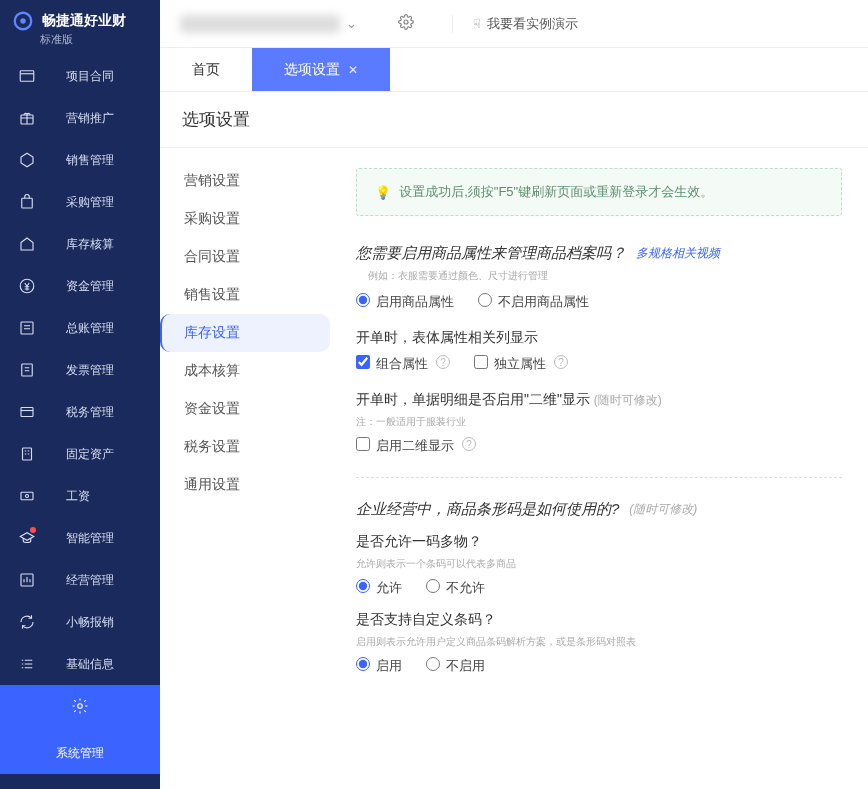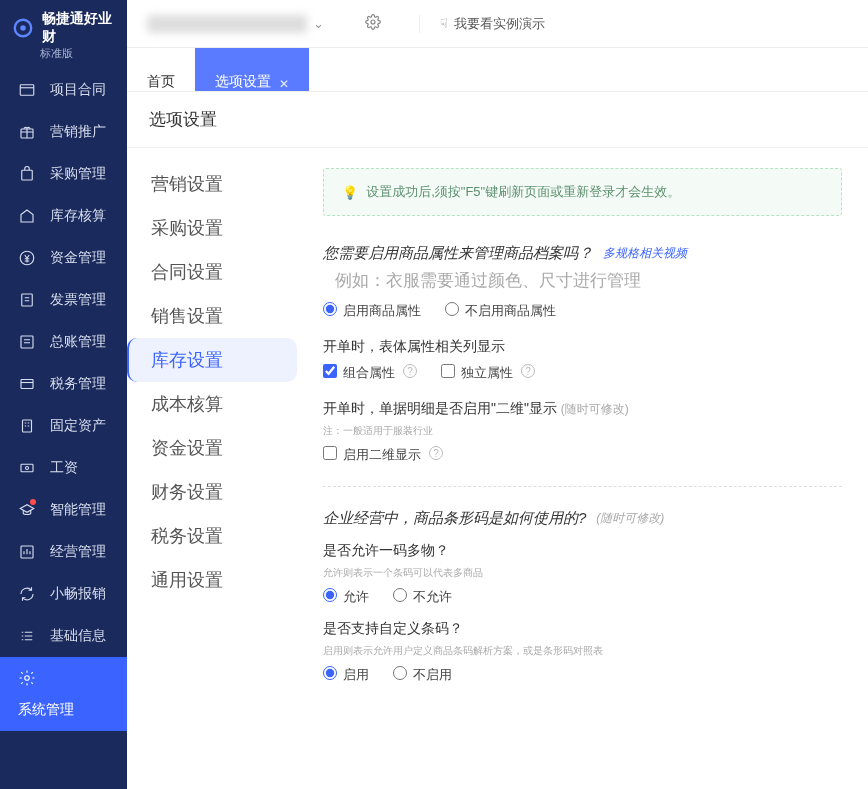--- a/index.html
+++ b/index.html
@@ -1,65 +1,65 @@
 <!DOCTYPE html>
 <html><head>
 <meta charset="utf-8">
 <style>
 * { box-sizing: border-box; margin: 0; padding: 0; }
 body { font-family: "Microsoft YaHei", "PingFang SC", sans-serif; font-size: 13px; color: #333; background: #f5f5f5; width: 868px; height: 789px; overflow: hidden; }
 
 .app { display: flex; height: 100%; }
 
 
-.sidebar { width: 127px; background: #1a2a5c; color: #cfd6e8; display: flex; flex-direction: column; flex-shrink: 0; }
+.sidebar { width: 160px; background: #1a2a5c; color: #cfd6e8; display: flex; flex-direction: column; flex-shrink: 0; }
 .logo-row { display: flex; align-items: center; padding: 10px 12px 4px; gap: 8px; }
 .logo-mark { width: 22px; height: 22px; display: flex; align-items: center; justify-content: center; }
 .logo-mark svg { width: 22px; height: 22px; }
 .logo-text { font-size: 14px; font-weight: 600; color: #fff; }
 .edition { font-size: 11px; color: #a8b3d4; padding: 0 14px 8px 40px; margin-top:-4px;}
 .nav { flex: 1; overflow-y: auto; }
-.nav-item { display: flex; gap: 14px; padding: 12px 18px; cursor: pointer; font-size: 14px; color: #d8deef; position: relative; }
+.nav-item { display: flex; align-items: center; gap: 30px; padding: 12px 18px; cursor: pointer; font-size: 12px; color: #d8deef; position: relative; }
 .nav-item.active { background: #3a63ff; color: #fff; flex-direction: column; }
 .nav-icon { width: 18px; height: 18px; display: inline-flex; align-items: center; justify-content: center; flex-shrink: 0; }
 .nav-icon svg { width: 18px; height: 18px; stroke: currentColor; fill: none; stroke-width: 1.5; }
 .dot { position: absolute; width: 6px; height: 6px; background: #ff4d4f; border-radius: 50%; top: 10px; left: 30px; }
 
 
 .main { flex: 1; display: flex; flex-direction: column; background: #f5f6f8; overflow: hidden; }
 
 .topbar { height: 48px; background: #fff; display: flex; align-items: center; padding: 0 20px; gap: 18px; border-bottom: 1px solid #eee; }
 .org-select { display: flex; align-items: center; gap: 6px; min-width: 200px; cursor: pointer; }
 .org-name { filter: blur(4px); background: #ddd; height: 18px; width: 160px; border-radius: 2px; }
 .chev-down { color: #999; }
 .gear { color: #888; cursor: pointer; }
 .demo-link { display: flex; align-items: center; gap: 6px; color: #555; cursor: pointer; margin-left: 20px; padding-left: 20px; border-left: 1px solid #eee; }
 .demo-link .hand { color: #888; }
 
 .tabs { display: flex; background: #fff; border-bottom: 1px solid #eee; padding: 0; height: 44px; align-items: stretch; }
-.tab { display: flex; align-items: flex-end; padding: 0 20px; cursor: pointer; font-size: 14px; gap: 8px; }
+.tab { display: flex; align-items: center; padding: 0 32px; cursor: pointer; font-size: 14px; gap: 8px; }
 .tab.active { background: #5a7bff; color: #fff; }
 .tab .close { font-size: 12px; opacity: .85; }
 
 .page-title { background: #fff; padding: 16px 22px; font-size: 17px; font-weight: 500; color: #333; border-bottom: 1px solid #f0f0f0; }
 
 .content { display: flex; flex: 1; overflow: hidden; background: #fff; }
 
 .subnav { width: 170px; padding: 14px 0; overflow-y: auto; }
-.subnav-item { padding: 10px 24px; font-size: 18px; color: #555; cursor: pointer; }
+.subnav-item { padding: 10px 24px; font-size: 14px; color: #555; cursor: pointer; }
 .subnav-item.active { background: #eef2ff; color: #3a63ff; border-left: 2px solid #3a63ff; padding-left: 22px; border-radius: 10px; }
 
 .panel { flex: 1; padding: 20px 26px 40px; overflow-y: auto; }
 
 .info-box { border: 1px dashed #b7e0c4; background: #f4fbf6; border-radius: 3px; padding: 14px 18px; display: flex; align-items: center; gap: 8px; color: #5a8f6d; font-size: 13px; margin-bottom: 28px; }
 .info-box .bulb { color: #6db385; }
 
 .section-q { font-size: 15px; color: #333; font-weight: 500; display: flex; align-items: center; gap: 10px; flex-wrap: wrap; font-style: italic; }
 .section-q .link { color: #3a63ff; font-size: 12px; font-weight: 400; cursor: pointer; }
-.section-eg { color: #aaa; font-size: 17px; margin: 6px 0 10px 12px; }
+.section-eg { color: #aaa; font-size: 10px; margin: 6px 0 10px 12px; }
 
 .radio-row, .check-row { display: flex; gap: 24px; align-items: center; margin: 8px 0 18px; }
 .radio-row.tight { margin-bottom: 8px; }
 label.ctl { display: inline-flex; align-items: flex-start; gap: 6px; cursor: pointer; font-size: 13px; color: #444; }
 input[type=radio], input[type=checkbox] { width: 14px; height: 14px; accent-color: #3a63ff; cursor: pointer; }
 
 .sub-title { font-size: 14px; color: #333; margin: 14px 0 6px; }
 .sub-title .hint { color: #aaa; font-size: 12px; font-weight: 400; }
 .sub-desc { color: #aaa; font-size: 10px; margin-bottom: 8px; }
 
@@ -99,20 +99,28 @@
             <svg viewBox="0 0 24 24">
               <rect x="4" y="8" width="16" height="12" rx="1"></rect>
               <path d="M4 12h16M12 8v12M8 8c0-2 2-3 4-1 2-2 4-1 4 1"></path>
             </svg>
           </span>
           <span>营销推广</span>
         </div>
       <div class="nav-item">
           <span class="nav-icon">
             <svg viewBox="0 0 24 24">
+              <path d="M12 3l8 5v8l-8 5-8-5V8z"></path>
+            </svg>
+          </span>
+          <span>销售管理</span>
+        </div>
+      <div class="nav-item">
+          <span class="nav-icon">
+            <svg viewBox="0 0 24 24">
               <rect x="5" y="7" width="14" height="13" rx="1"></rect>
               <path d="M9 7V5a3 3 0 016 0v2"></path>
             </svg>
           </span>
           <span>采购管理</span>
         </div>
       <div class="nav-item">
           <span class="nav-icon">
             <svg viewBox="0 0 24 24">
               <path d="M4 10l8-6 8 6v10H4z"></path>
@@ -125,34 +133,34 @@
             <svg viewBox="0 0 24 24">
               <circle cx="12" cy="12" r="9"></circle>
               <path d="M9 8l3 4 3-4M9 13h6M9 16h6M12 12v6"></path>
             </svg>
           </span>
           <span>资金管理</span>
         </div>
       <div class="nav-item">
           <span class="nav-icon">
             <svg viewBox="0 0 24 24">
+              <rect x="4" y="4" width="16" height="16" rx="1"></rect>
+              <path d="M8 9h8M8 13h8"></path>
+            </svg>
+          </span>
+          <span>总账管理</span>
+        </div>
+      <div class="nav-item">
+          <span class="nav-icon">
+            <svg viewBox="0 0 24 24">
               <rect x="5" y="4" width="14" height="16" rx="1"></rect>
               <path d="M9 9h6M9 13h6"></path>
             </svg>
           </span>
           <span>发票管理</span>
-        </div>
-      <div class="nav-item">
-          <span class="nav-icon">
-            <svg viewBox="0 0 24 24">
-              <rect x="4" y="4" width="16" height="16" rx="1"></rect>
-              <path d="M8 9h8M8 13h8"></path>
-            </svg>
-          </span>
-          <span>总账管理</span>
         </div>
       <div class="nav-item">
           <span class="nav-icon">
             <svg viewBox="0 0 24 24">
               <rect x="4" y="6" width="16" height="12" rx="1"></rect>
               <path d="M4 10h16"></path>
             </svg>
           </span>
           <span>税务管理</span>
         </div>
@@ -254,21 +262,20 @@
 
     <div class="content">
       <div class="subnav">
         <div class="subnav-item">营销设置</div>
         <div class="subnav-item">采购设置</div>
         <div class="subnav-item">合同设置</div>
         <div class="subnav-item">销售设置</div>
         <div class="subnav-item active">库存设置</div>
         <div class="subnav-item">成本核算</div>
         <div class="subnav-item">资金设置</div>
-        <div class="subnav-item">财务设置</div>
         <div class="subnav-item">税务设置</div>
         <div class="subnav-item">通用设置</div>
       </div>
 
       <div class="panel">
         <div class="info-box">
           <span class="bulb">💡</span>
           <span>设置成功后,须按"F5"键刷新页面或重新登录才会生效。</span>
         </div>
 

